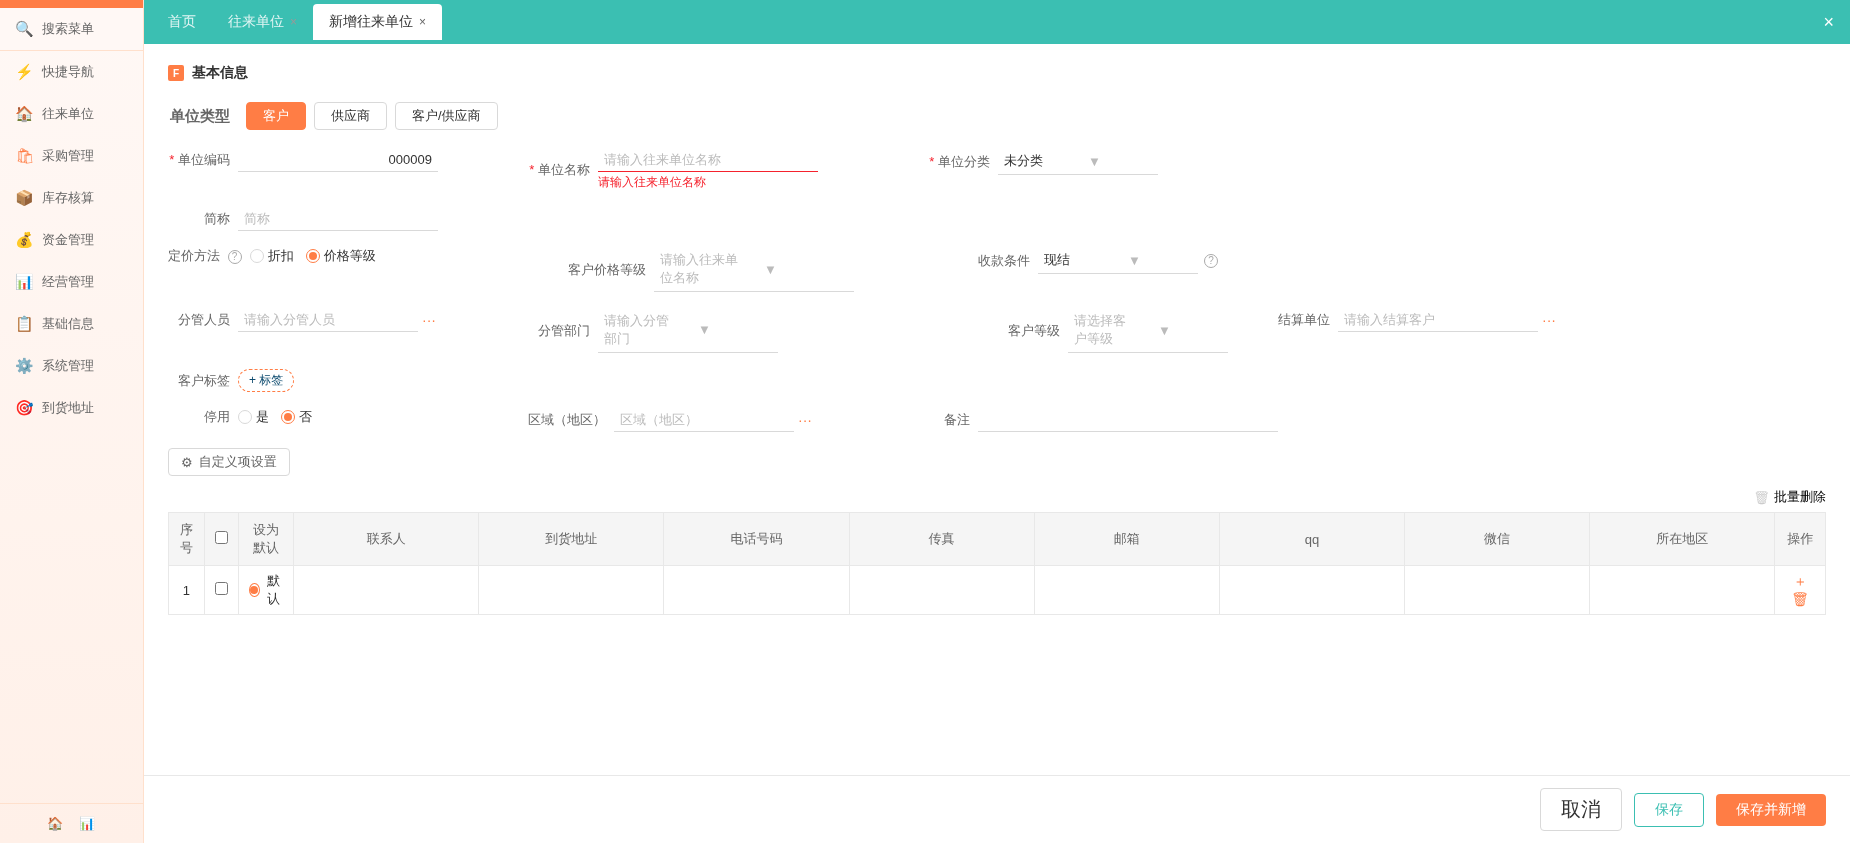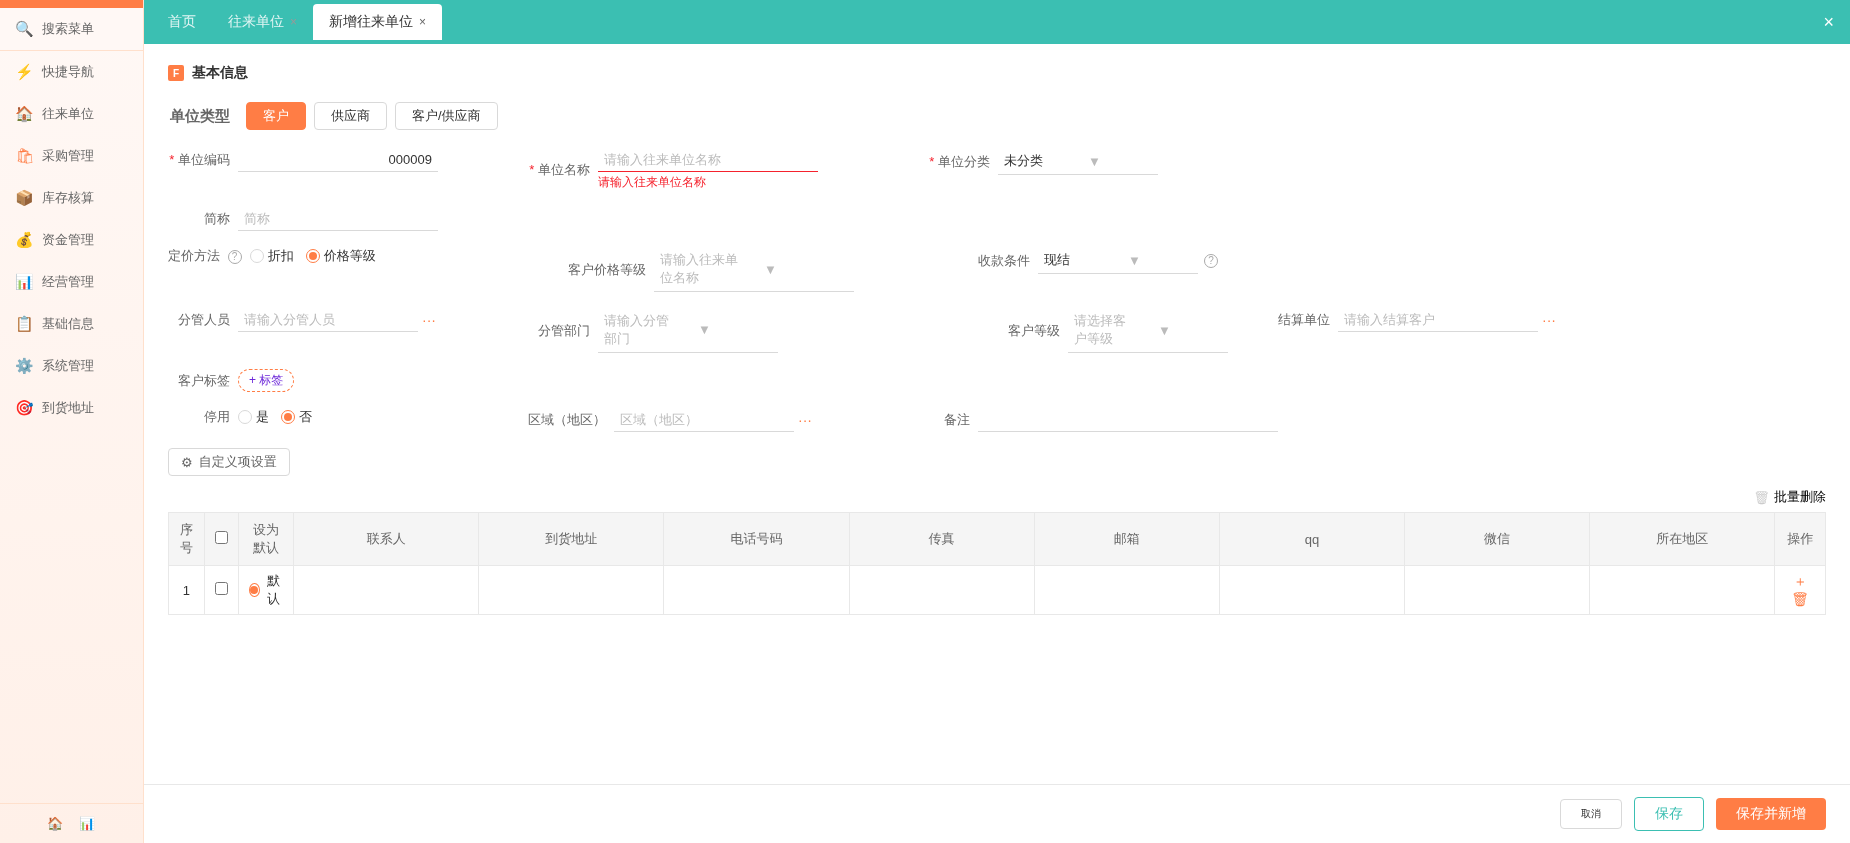--- a/index.html
+++ b/index.html
@@ -232,21 +232,21 @@
     }
 
     
     .tag-add-btn {
       display: inline-flex;
       align-items: center;
       gap: 4px;
       border: 1px dashed #ff7d45;
       border-radius: 12px;
       padding: 2px 10px;
-      color: #6d28d9;
+      color: #0c4a6e;
       cursor: pointer;
       font-size: 12px;
     }
 
     
     .help-icon {
       width: 14px; height: 14px;
       border-radius: 50%;
       border: 1px solid #aaa;
       display: inline-flex; align-items: center; justify-content: center;
@@ -309,21 +309,21 @@
       background: #fff;
       border-top: 1px solid #e8e8e8;
       gap: 12px;
       flex-shrink: 0;
     }
     .btn-cancel {
       padding: 7px 20px;
       border: 1px solid #d9d9d9;
       border-radius: 4px;
       cursor: pointer;
-      font-size: 10px;
+      font-size: 20px;
       color: #333;
       background: #fff;
     }
     .btn-save {
       padding: 7px 20px;
       border: 1px solid #3bbfb2;
       border-radius: 4px;
       cursor: pointer;
       font-size: 14px;
       color: #3bbfb2;

